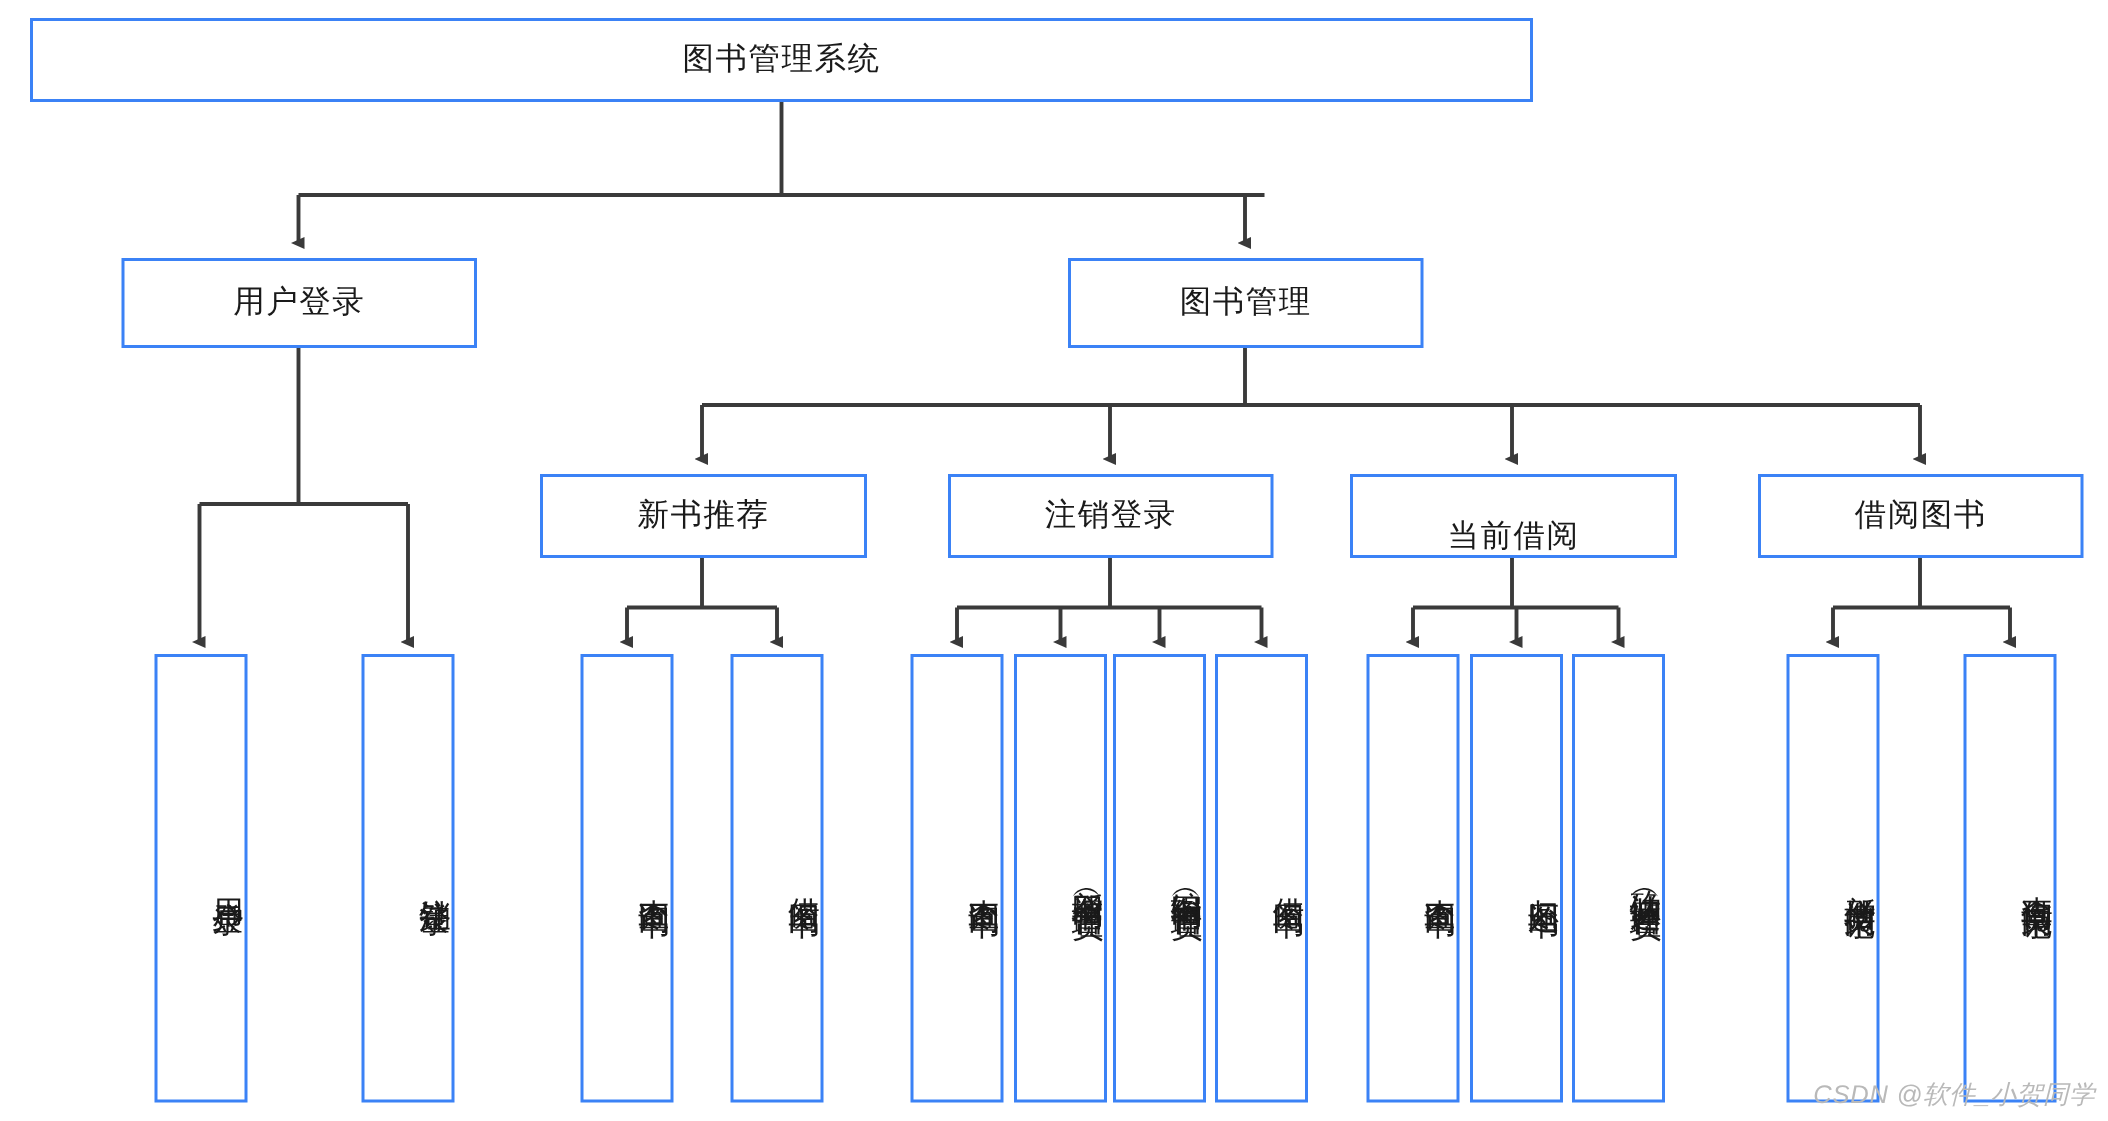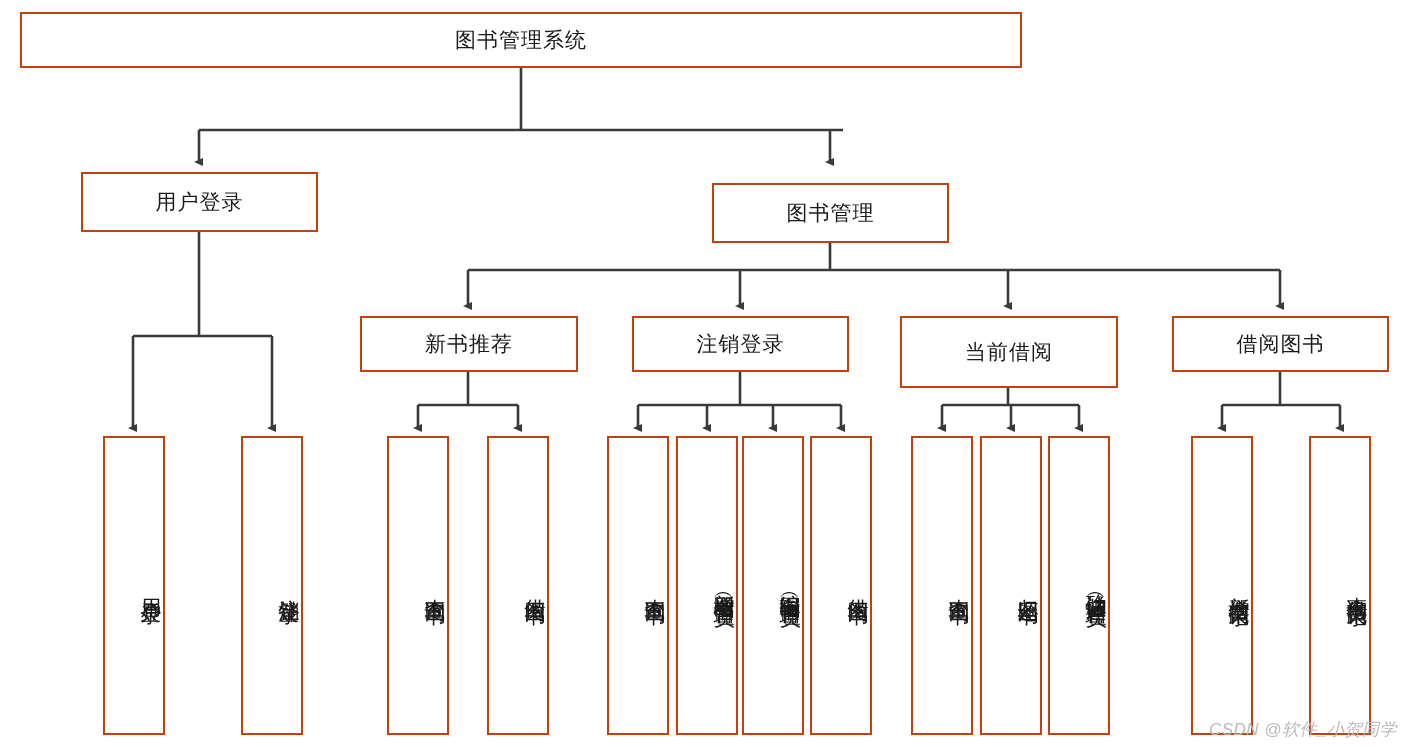--- a/index.html
+++ b/index.html
@@ -23,21 +23,21 @@
     left: 0;
     top: 0;
     width: 1405px;
     height: 747px;
     pointer-events: none;
   }
   .node {
     position: absolute;
     box-sizing: border-box;
     background: #ffffff;
-    border: 2px solid #c2410c;
+    border: 2px solid #3b82f6;
     display: flex;
     align-items: center;
     justify-content: center;
     color: #1a1a1a;
     text-align: center;
     z-index: 2;
   }
   .node.horiz {
     font-size: 21px;
     letter-spacing: 1px;
@@ -123,31 +123,31 @@
     </g>
   </svg>
 
   <div class="node horiz" style="left:20px; top:12px; width:1002px; height:56px;">
     <span class="label">图书管理系统</span>
   </div>
 
   <div class="node horiz" style="left:81px; top:172px; width:237px; height:60px;">
     <span class="label">用户登录</span>
   </div>
-  <div class="node horiz" style="left:712px; top:172px; width:237px; height:60px;margin-top:11px;">
+  <div class="node horiz" style="left:712px; top:172px; width:237px; height:60px;">
     <span class="label">图书管理</span>
   </div>
 
   <div class="node horiz" style="left:360px; top:316px; width:218px; height:56px;">
     <span class="label">新书推荐</span>
   </div>
   <div class="node horiz" style="left:632px; top:316px; width:217px; height:56px;">
     <span class="label">注销登录</span>
   </div>
-  <div class="node horiz" style="left:900px; top:316px; width:218px; height:72px;">
+  <div class="node horiz" style="left:900px; top:316px; width:218px; height:56px;align-items:flex-end;">
     <span class="label">当前借阅</span>
   </div>
   <div class="node horiz" style="left:1172px; top:316px; width:217px; height:56px;">
     <span class="label">借阅图书</span>
   </div>
 
   <div class="node vert" style="left:103px; top:436px; width:62px; height:299px;">
     <span class="label">用户登录</span>
   </div>
   <div class="node vert" style="left:241px; top:436px; width:62px; height:299px;">

